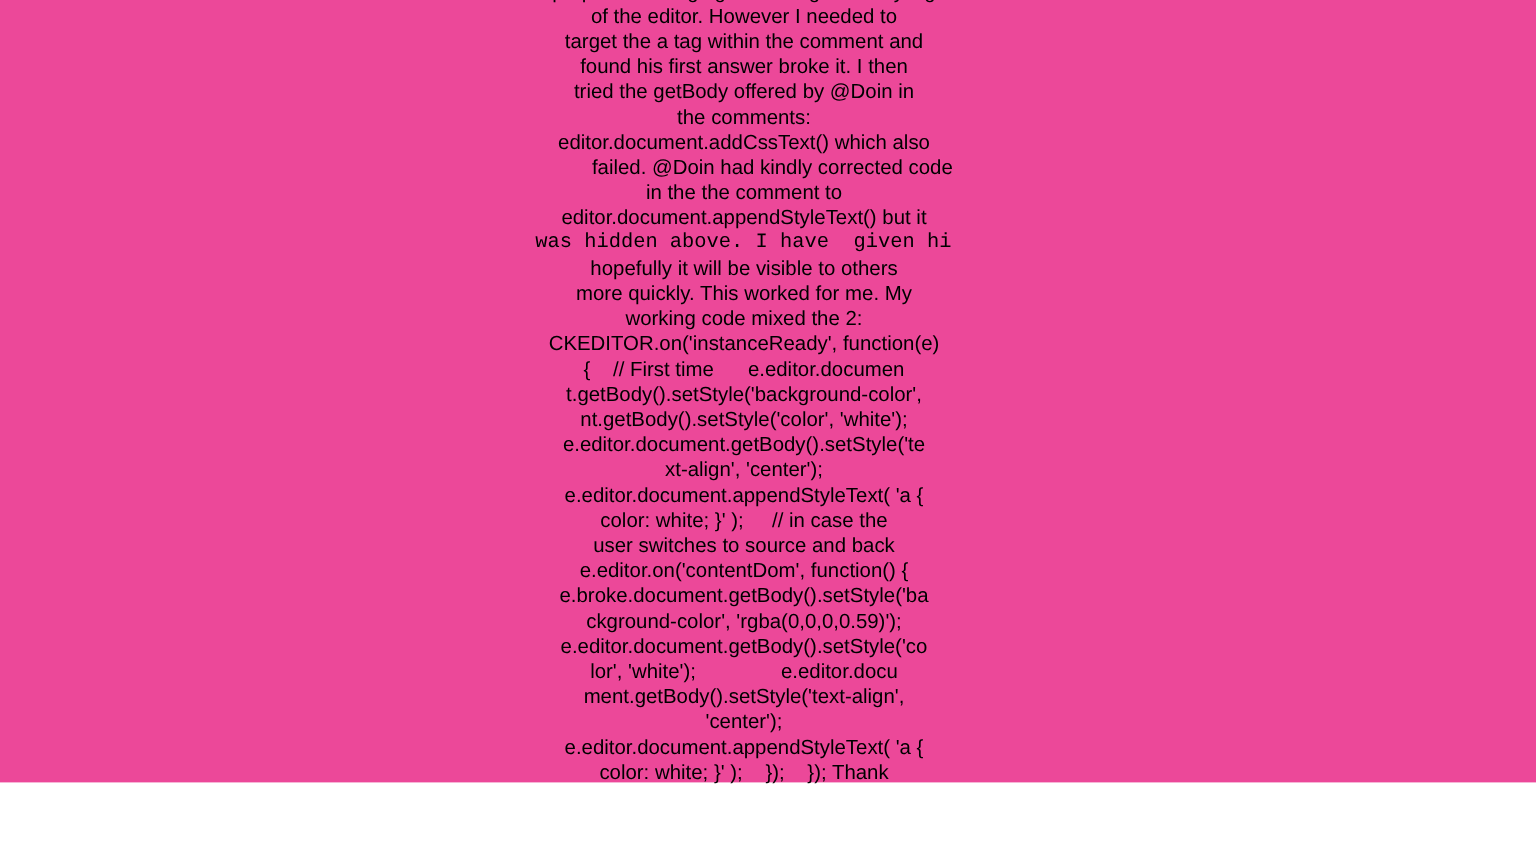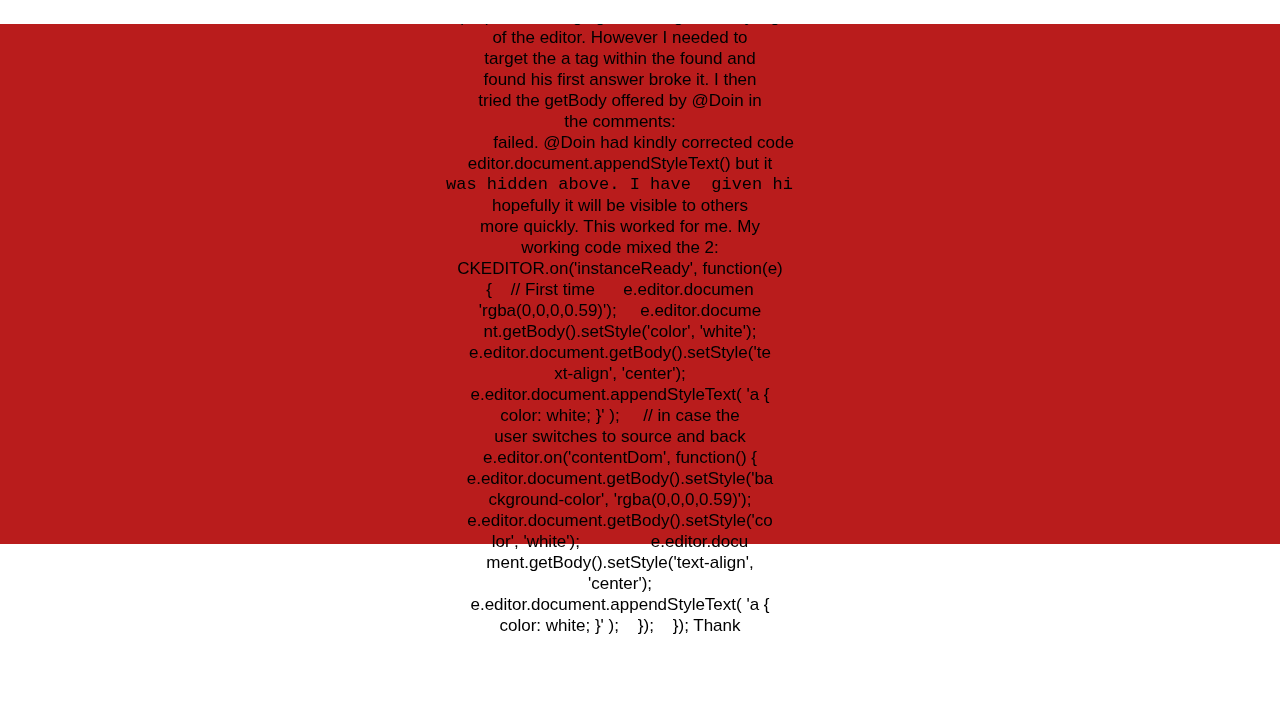--- a/index.html
+++ b/index.html
@@ -6,23 +6,22 @@
     margin: 0;
     padding: 0;
     width: 1280px;
     height: 720px;
     overflow: hidden;
     background: #ffffff;
   }
   .viewport {
     position: relative;
     width: 1280px;
-    height: 520px;
-    background: #b91c1c;
-    margin-top: 24px;
+    height: 652px;
+    background: #ec4899;
   }
   
   .clip {
     position: absolute;
     left: 446px;
     top: 0;
     width: 348px;
     height: 683px;
     overflow: hidden;
   }
@@ -39,41 +38,43 @@
   }
 </style>
 </head>
 <body style="background: rgb(255, 255, 255);">
 
 <div class="viewport">
   <div class="clip">
     <div class="stack">
         <div class="line" style="color: rgb(0, 0, 0);">proposed changing the background styling</div>
         <div class="line" style="color: rgb(0, 0, 0);">of the editor. However I needed to</div>
-        <div class="line" style="color: rgb(0, 0, 0);">target the a tag within the found and</div>
+        <div class="line" style="color: rgb(0, 0, 0);">target the a tag within the comment and</div>
         <div class="line" style="color: rgb(0, 0, 0);">found his first answer broke it. I then</div>
         <div class="line" style="color: rgb(0, 0, 0);">tried the getBody offered by @Doin in</div>
         <div class="line" style="color: rgb(0, 0, 0);">the comments:</div>
+        <div class="line" style="color: rgb(0, 0, 0);">editor.document.addCssText() which also</div>
         <div class="line" style="color: rgb(0, 0, 0); text-align: right;">failed. @Doin had kindly corrected code</div>
+        <div class="line" style="color: rgb(0, 0, 0);">in the the comment to</div>
         <div class="line" style="color: rgb(0, 0, 0);">editor.document.appendStyleText() but it</div>
         <div class="line" style="color: rgb(0, 0, 0); font-family: Liberation Mono, monospace;">was hidden above. I have  given his</div>
         <div class="line" style="color: rgb(0, 0, 0); text-align: center;">hopefully it will be visible to others</div>
         <div class="line" style="color: rgb(0, 0, 0);">more quickly. This worked for me. My</div>
         <div class="line" style="color: rgb(0, 0, 0);">working code mixed the 2:</div>
         <div class="line" style="color: rgb(0, 0, 0);">CKEDITOR.on('instanceReady', function(e)</div>
         <div class="line" style="color: rgb(0, 0, 0);">{    // First time      e.editor.documen</div>
-        <div class="line" style="color: rgb(0, 0, 0);">'rgba(0,0,0,0.59)');     e.editor.docume</div>
+        <div class="line" style="color: rgb(0, 0, 0);">t.getBody().setStyle('background-color',</div>
         <div class="line" style="color: rgb(0, 0, 0);">nt.getBody().setStyle('color', 'white');</div>
         <div class="line" style="color: rgb(0, 0, 0);">e.editor.document.getBody().setStyle('te</div>
         <div class="line" style="color: rgb(0, 0, 0);">xt-align', 'center');</div>
         <div class="line" style="color: rgb(0, 0, 0);">e.editor.document.appendStyleText( 'a {</div>
         <div class="line" style="color: rgb(0, 0, 0);">color: white; }' );     // in case the</div>
         <div class="line" style="color: rgb(0, 0, 0);">user switches to source and back</div>
         <div class="line" style="color: rgb(0, 0, 0);">e.editor.on('contentDom', function() {</div>
-        <div class="line" style="color: rgb(0, 0, 0);">e.editor.document.getBody().setStyle('ba</div>
+        <div class="line" style="color: rgb(0, 0, 0);">e.broke.document.getBody().setStyle('ba</div>
         <div class="line" style="color: rgb(0, 0, 0);">ckground-color', 'rgba(0,0,0,0.59)');</div>
         <div class="line" style="color: rgb(0, 0, 0);">e.editor.document.getBody().setStyle('co</div>
         <div class="line" style="color: rgb(0, 0, 0);">lor', 'white');               e.editor.docu</div>
         <div class="line" style="color: rgb(0, 0, 0);">ment.getBody().setStyle('text-align',</div>
         <div class="line" style="color: rgb(0, 0, 0);">'center');</div>
         <div class="line" style="color: rgb(0, 0, 0);">e.editor.document.appendStyleText( 'a {</div>
         <div class="line" style="color: rgb(0, 0, 0);">color: white; }' );    });    }); Thank</div>
       </div>
   </div>
 </div>

